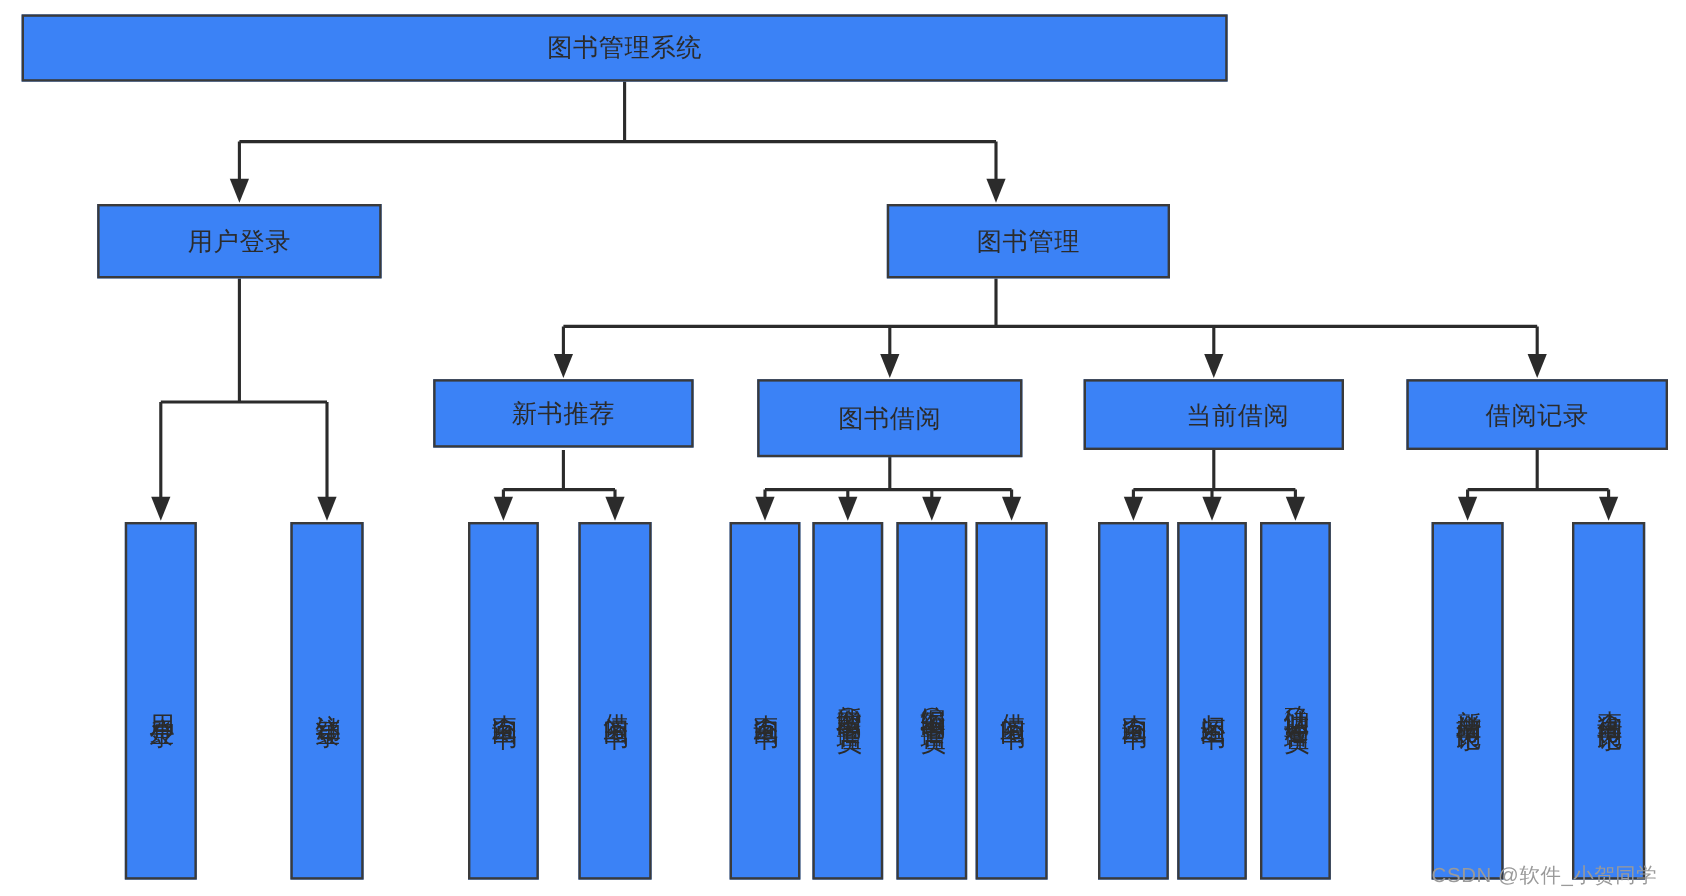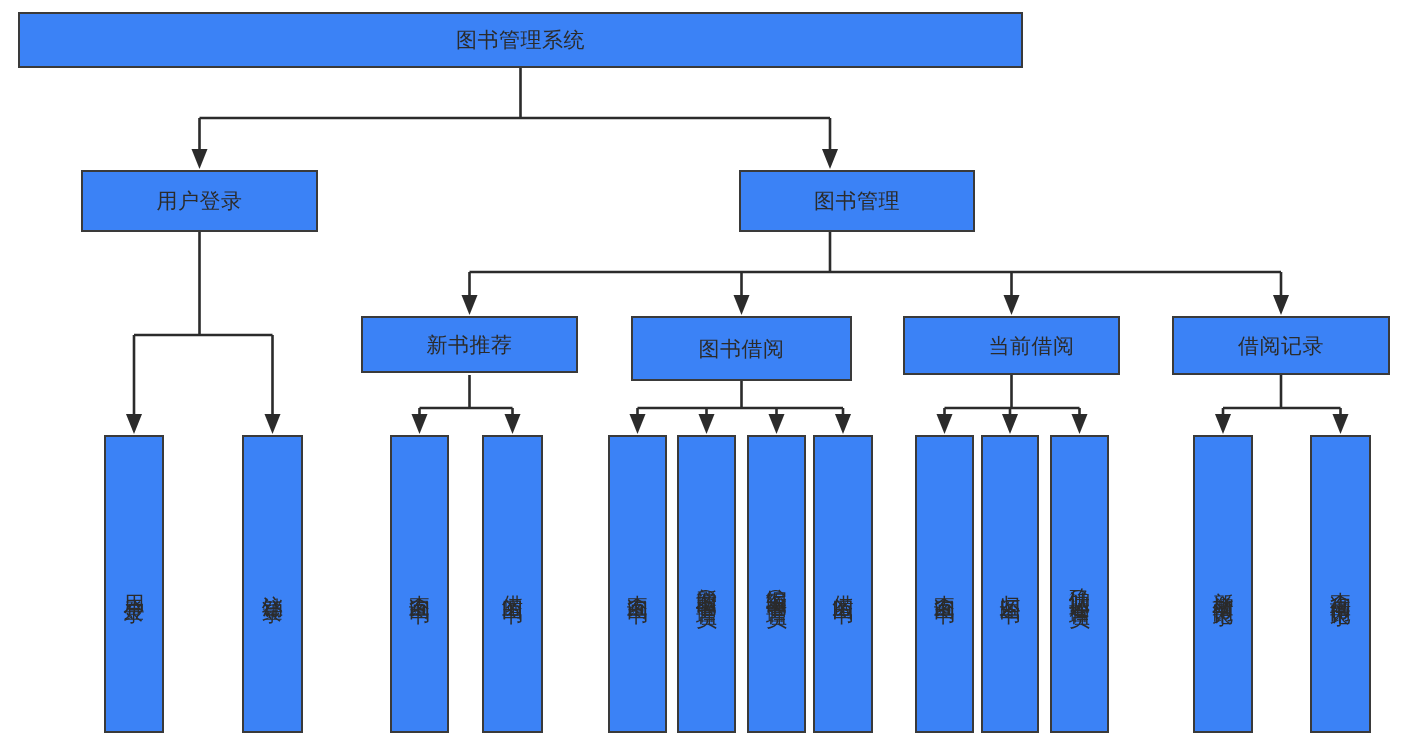--- a/index.html
+++ b/index.html
@@ -146,13 +146,14 @@
       <div class="node v" style="left: 1050px; top: 435px; width: 59px; height: 298px;">
         <span class="vtext">确认归还（管理员）</span>
       </div>
       <div class="node v" style="left: 1193px; top: 435px; width: 60px; height: 298px;">
         <span class="vtext">新增借阅记录</span>
       </div>
       <div class="node v" style="left: 1310px; top: 435px; width: 61px; height: 298px;">
         <span class="vtext">查询借阅记录</span>
       </div>
     </div>
+  <div class="watermark" style="left: 1193px; top: 718px;">CSDN @软件_小贺同学</div>
 </div>
 
 </body></html>

